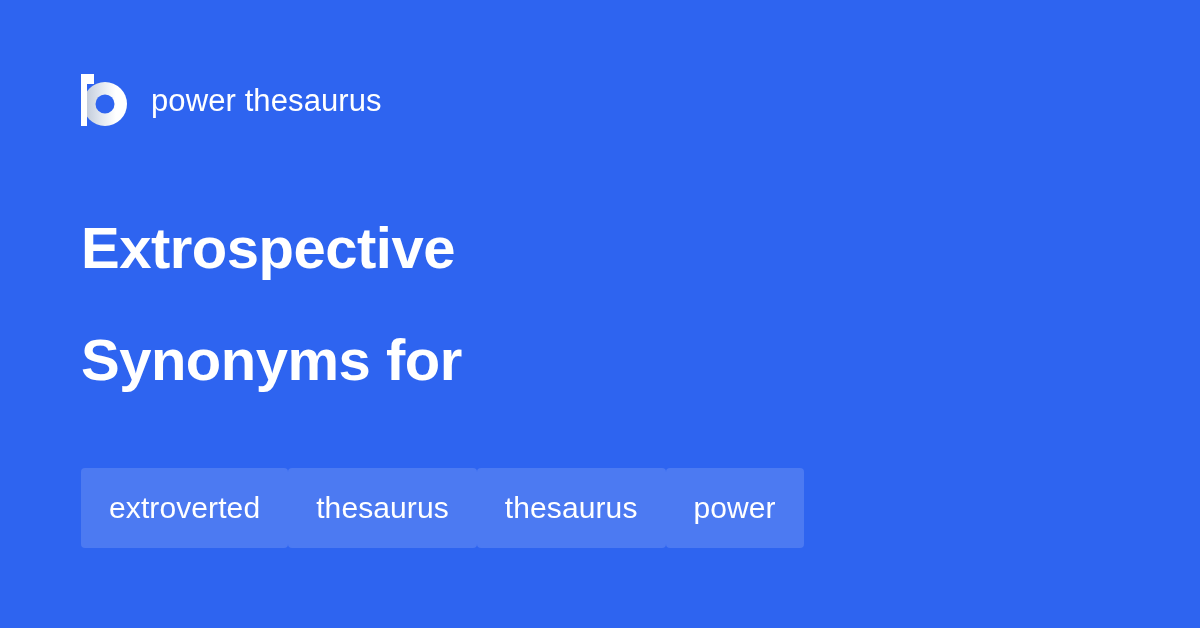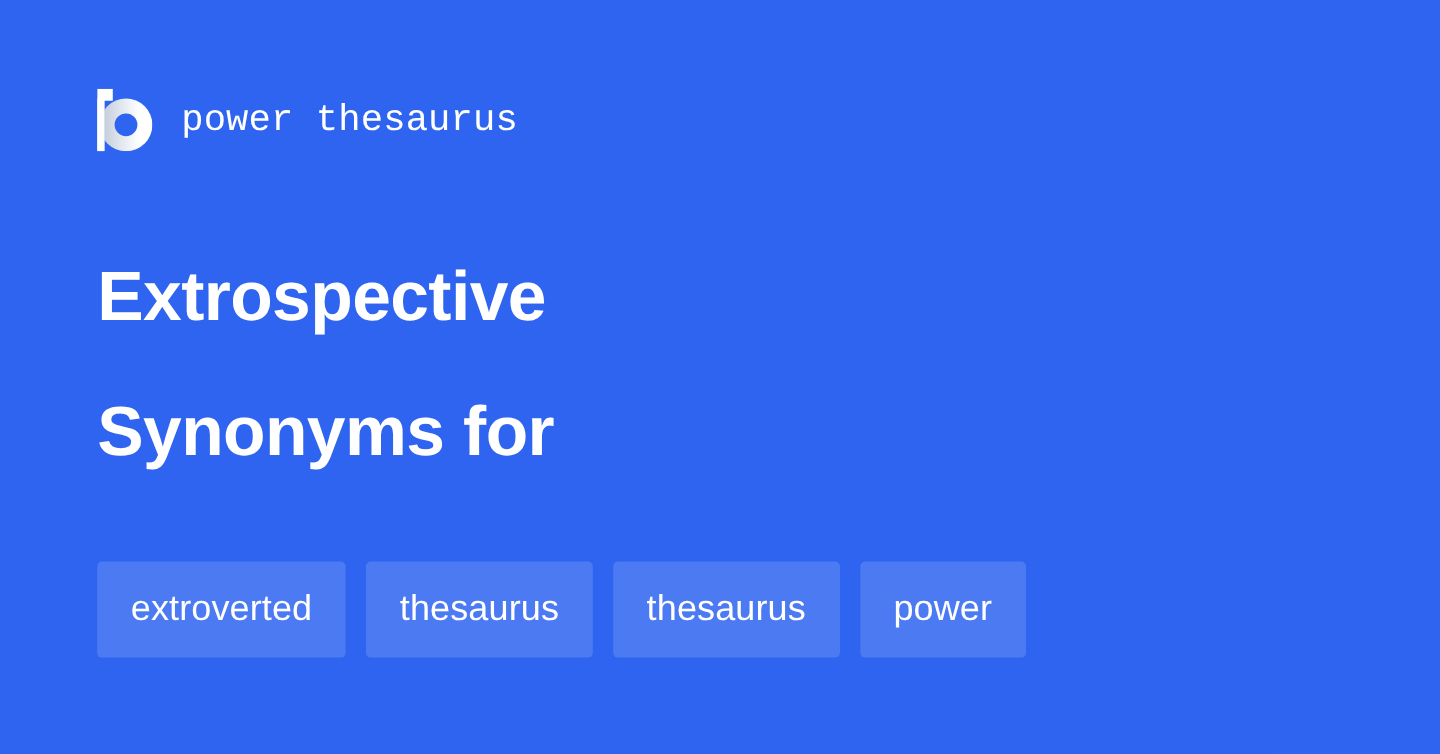--- a/index.html
+++ b/index.html
@@ -42,21 +42,20 @@
     flex: 0 0 auto;
   }
 
   .brand-name {
     font-size: 31px;
     line-height: 1;
     font-weight: 400;
     letter-spacing: 0.1px;
     color: #ffffff;
     white-space: nowrap;
-    font-family: Liberation Mono, monospace;
   }
 
   
   .headline {
     position: absolute;
     left: 81px;
     top: 192px;
     width: 1040px;
     color: #ffffff;
     font-size: 58px;
@@ -70,21 +69,20 @@
     white-space: nowrap;
   }
 
   
   .tag-row {
     position: absolute;
     left: 81px;
     top: 468px;
     display: flex;
     align-items: center;
-    gap: 17px;
     border-radius: 29px;
   }
 
   .tag {
     height: 80px;
     display: flex;
     align-items: center;
     justify-content: center;
     padding: 0 28px;
     background: #4c7af2;

